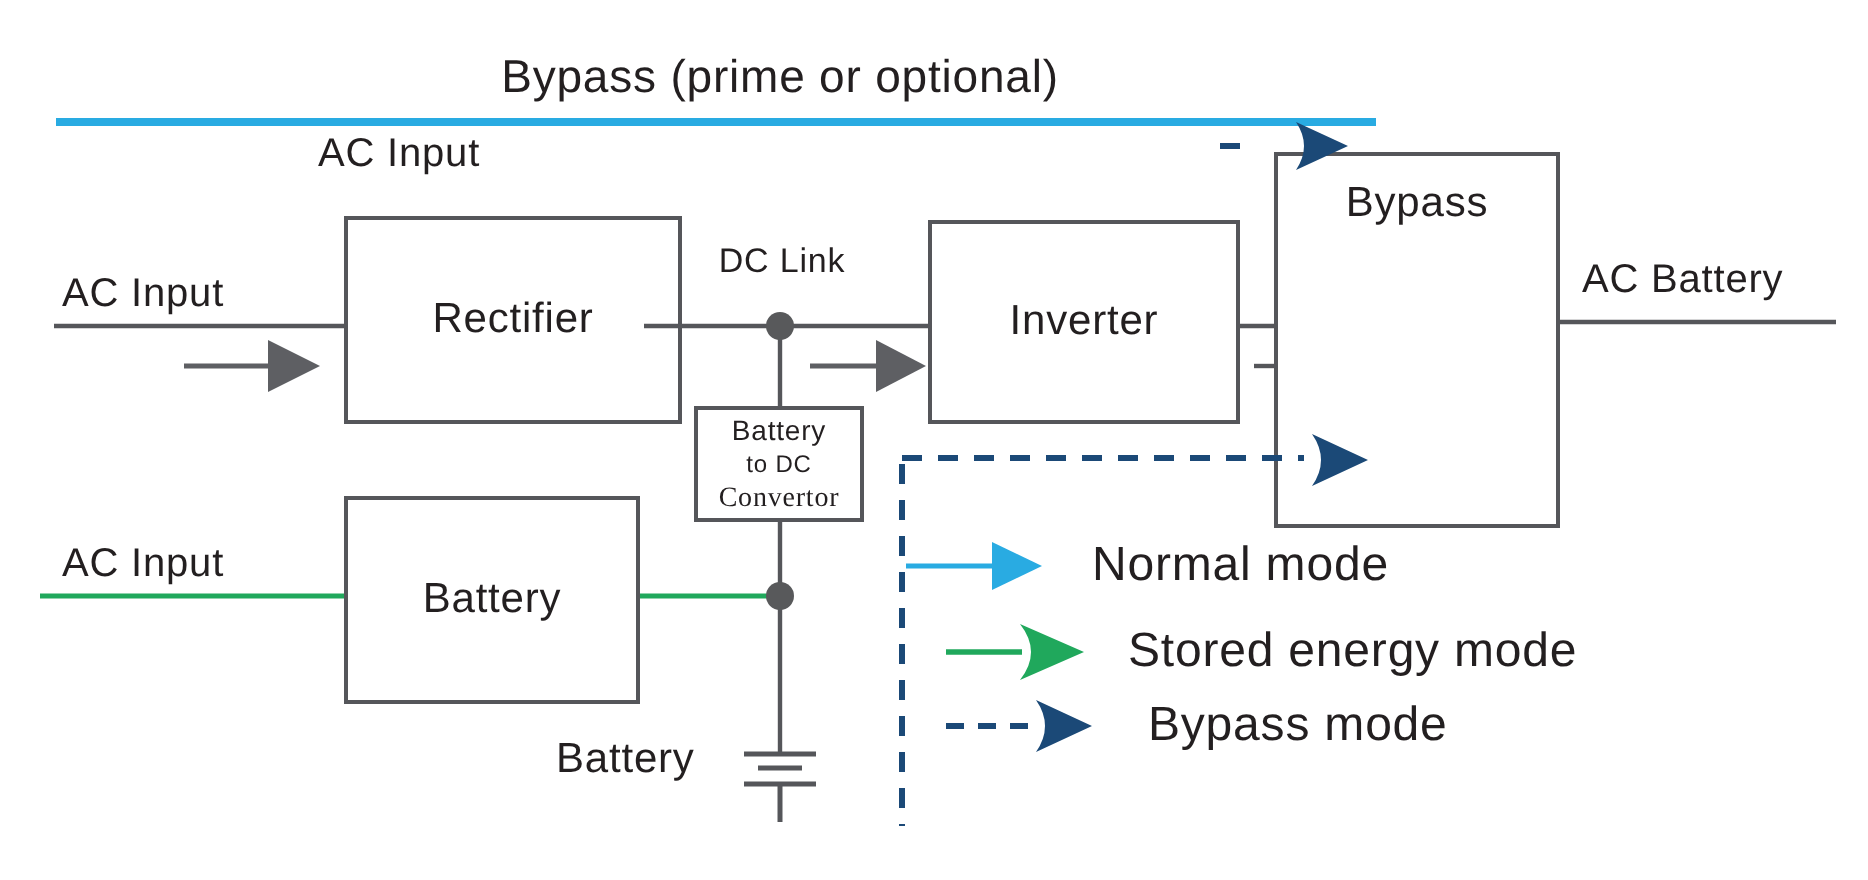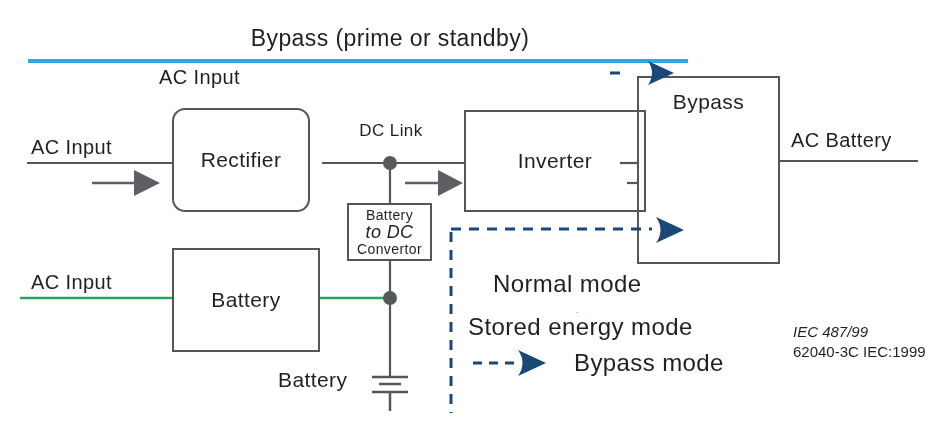--- a/index.html
+++ b/index.html
@@ -66,73 +66,69 @@
 
     <g stroke="#1b4977" stroke-width="3" stroke-dasharray="10 8">
       <line x1="451" y1="229" x2="652" y2="229"></line>
       <line x1="451" y1="232" x2="451" y2="413"></line>
       <line x1="610" y1="73" x2="626" y2="73"></line>
     </g>
     <path d="M674 73 L648 61 Q656 73 648 85 Z" fill="#1b4977"></path>
     <path d="M684 230 L656 217 Q665 230 656 243 Z" fill="#1b4977"></path>
   </svg>
 
-  <div class="lbl" style="left:150px;top:25px;width:480px;text-align:center;font-size:23px;">Bypass (prime or standby)</div>
+  <div class="lbl" style="left:150px;top:25px;width:480px;text-align:center;font-size:23px;">Bypass (prime or optional)</div>
 
   <div class="lbl" style="left:159px;top:66px;font-size:20px;">AC Input</div>
   <div class="lbl" style="left:31px;top:136px;font-size:20px;">AC Input</div>
   <div class="lbl" style="left:348px;top:121px;width:86px;text-align:center;font-size:17px;">DC Link</div>
   <div class="lbl" style="left:791px;top:129px;font-size:20px;">AC Battery</div>
   <div class="lbl" style="left:31px;top:271px;font-size:20px;">AC Input</div>
   <div class="lbl" style="left:278px;top:368px;font-size:21px;">Battery</div>
 
-  <div class="box" style="left:172px;top:108px;width:138px;height:104px;border-radius:13px;">
+  <div class="box" style="left:172px;top:108px;width:169px;height:104px;">
     <div class="ln">Rectifier</div>
   </div>
 
-  <div class="box" style="left:464px;top:110px;width:182px;height:102px;text-align:right;">
+  <div class="box" style="left:464px;top:110px;width:156px;height:102px;text-align:right;">
     <div class="ln">Inverter</div>
   </div>
 
   <div class="box" style="left:637px;top:76px;width:143px;height:188px;justify-content:flex-start;padding-top:10px;gap:28px;">
     <div class="ln">Bypass</div>
   </div>
 
   <div class="box" style="left:172px;top:248px;width:148px;height:104px;">
     <div class="ln">Battery</div>
   </div>
 
   <div class="box" style="left:347px;top:203px;width:85px;height:58px;">
     <div class="ln" style="font-size:14px;line-height:17px;">Battery</div>
-    <div class="ln" style="font-size:18px;line-height:17px;font-style:italic;">to DC</div>
-    <div class="ln" style="font-size:14px;line-height:17px;">Convertor</div>
+    <div class="ln" style="font-size:12px;line-height:17px;">to DC</div>
+    <div class="ln" style="font-size:14px;line-height:17px;font-family:Liberation Serif, serif;">Convertor</div>
   </div>
 
-  <div class="legend-row" style="left:479px;top:268px;flex-direction:column;">
+  <div class="legend-row" style="left:447px;top:268px;">
     <svg width="85" height="30">
       <line x1="6" y1="15" x2="51" y2="15" stroke="#29abe2" stroke-width="2.6"></line>
       <path d="M74 15 L49 3 L49 27 Z" fill="#29abe2"></path>
     </svg>
     <span class="legend-label">Normal mode</span>
   </div>
 
-  <div class="legend-row" style="left:454px;top:311px;flex-direction:column;">
+  <div class="legend-row" style="left:465px;top:311px;">
     <svg width="85" height="30">
       <line x1="8" y1="15" x2="46" y2="15" stroke="#20a85c" stroke-width="2.8"></line>
       <path d="M77 15 L45 1 Q56 15 45 29 Z" fill="#20a85c"></path>
     </svg>
     <span class="legend-label">Stored energy mode</span>
   </div>
 
   <div class="legend-row" style="left:465px;top:348px;gap:10px;">
     <svg width="85" height="30">
       <line x1="8" y1="15" x2="52" y2="15" stroke="#1b4977" stroke-width="3" stroke-dasharray="9 7"></line>
       <path d="M81 15 L53 2 Q62 15 53 28 Z" fill="#1b4977"></path>
     </svg>
     <span class="legend-label">Bypass mode</span>
   </div>
 
-  <div class="footnote">
-    <div class="it">IEC 487/99</div>
-    <div>62040-3C IEC:1999</div>
-  </div>
 
 </div>
 
 </body></html>

